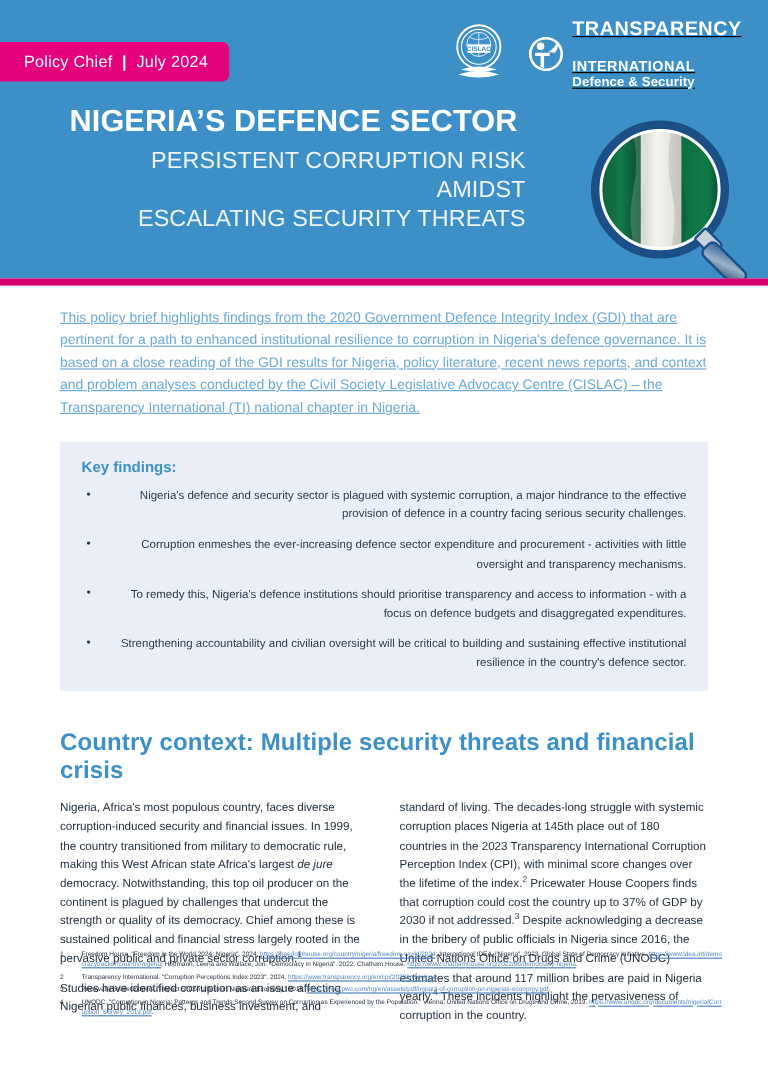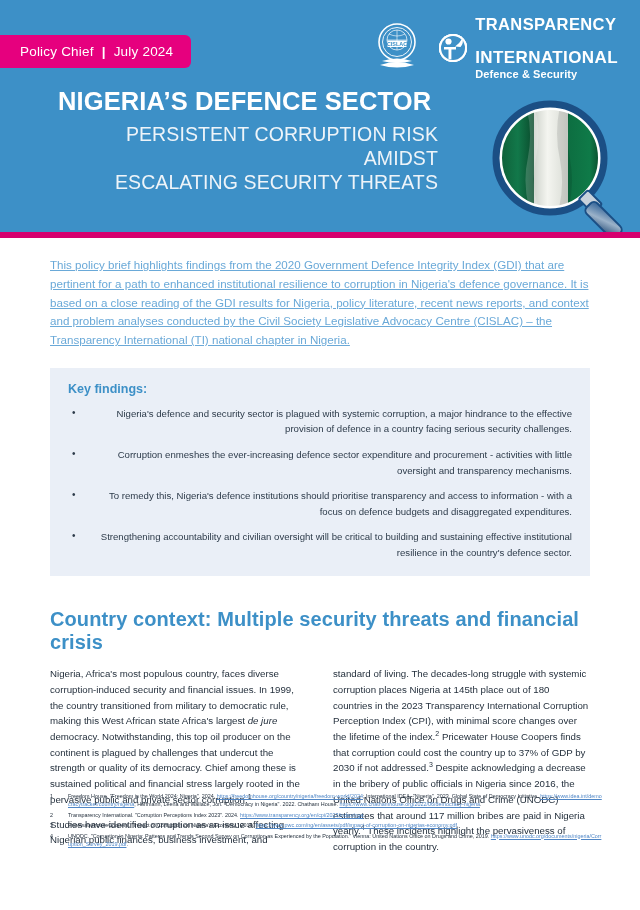--- a/index.html
+++ b/index.html
@@ -31,28 +31,28 @@
   .pink-tab .sep { margin:0 8px; font-weight:bold; }
 
   .pink-rule {
     position:absolute; left:0; top:232px;
     width:640px; height:6px; background:#d6006e; z-index:4;
   }
 
   
   .logos {
     position:absolute; right:22px; top:16px;
-    display:flex; align-items:center; gap:16px;
+    display:flex; align-items:center; gap:16px;text-decoration:underline;
   }
   .cislac-logo { width:50px; height:56px; }
   .ti-logo { display:flex; align-items:center; gap:7px; }
   .ti-mark { width:30px; height:30px; }
   .ti-words { line-height:1; color:#fff; }
   .ti-words .l1 { font-size:16.5px; font-weight:bold; letter-spacing:.4px; display:block; }
-  .ti-words .l2 { font-size:17px; font-weight:bold; letter-spacing:.4px; display:block; margin-top:16px; }
+  .ti-words .l2 { font-size:12px; font-weight:bold; letter-spacing:.4px; display:block; margin-top:16px; }
   .ti-words .l3 { font-size:11px; font-weight:bold; display:block; margin-top:3px; letter-spacing:.1px; }
 
   
   .titles { position:absolute; left:58px; top:88px; width:380px; }
   .doc-title {
     color:#ffffff; font-size:25.5px; font-weight:bold;
     letter-spacing:.1px; line-height:1.06;
   }
   .doc-sub {
     color:#eef4f9; font-size:19.5px; font-weight:normal;

